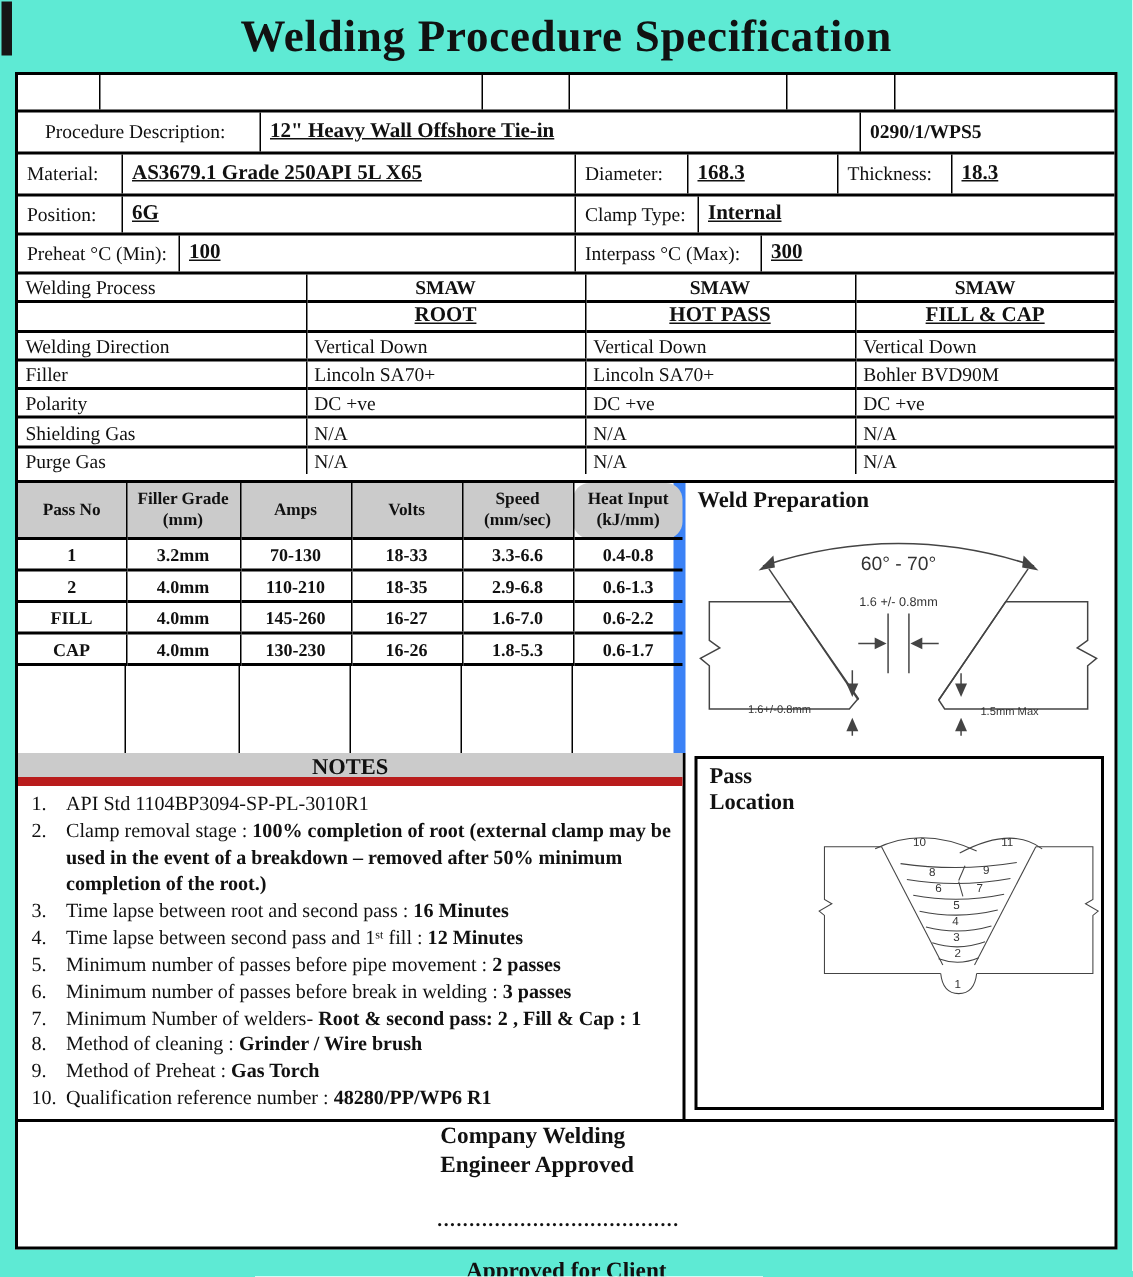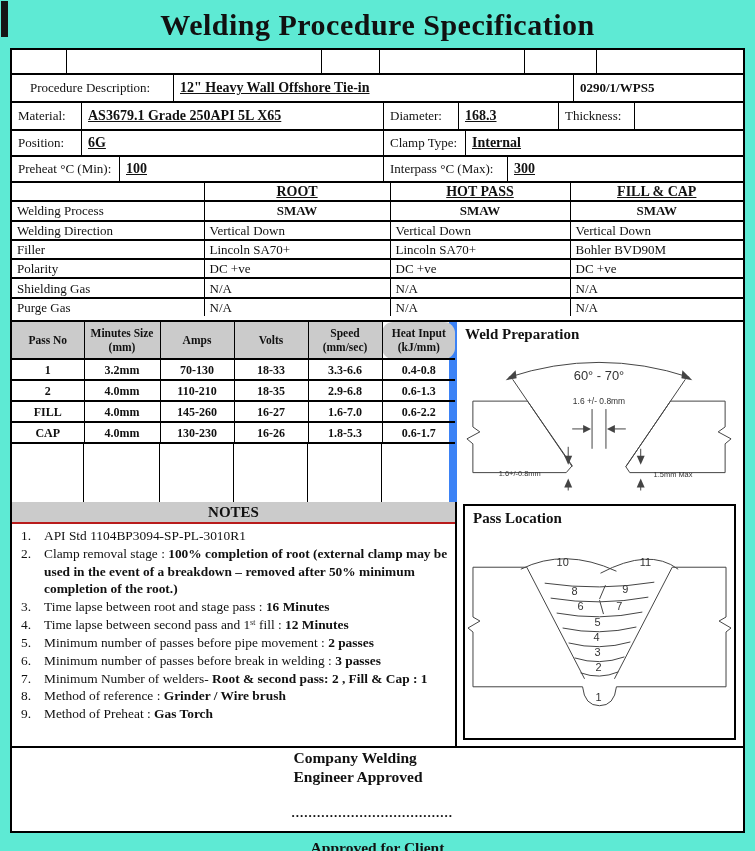--- a/index.html
+++ b/index.html
@@ -42,28 +42,28 @@
   .pass td:first-child{border-left:none;}
   .pass td:last-child{border-right:none;border-radius:11px;}
   .pass thead td{background:#cbcbcb;white-space:pre-line;font-size:11.5px;height:34px;border-top:none;}
   .passfill{flex:1;display:grid;grid-template-columns:72px 76px 74px 74px 74px 1fr;}
   .passfill div{border-right:1px solid #000;}
   .passfill div:last-child{border-right:none;}
   .boxtitle{font-size:15px;font-weight:bold;padding:4px 8px 0 8px;}
   .weldbox{flex:1;display:flex;flex-direction:column;}
   .lower{display:flex;height:244px;}
   .notesbox{width:445px;box-sizing:border-box;border-right:2px solid #000;display:flex;flex-direction:column;}
-  .notesbar{height:22px;background:#cbcbcb;border-bottom:2px solid #b91c1c;box-sizing:border-box;
+  .notesbar{height:22px;background:#cbcbcb;border-bottom:6px solid #b91c1c;box-sizing:border-box;
             text-align:center;font-weight:bold;font-size:15px;line-height:20px;}
   .noteslist{padding:3px 2px 0 0;}
   .note{display:flex;font-size:13.4px;line-height:1.33;}
   .note-num{width:32px;padding-left:9px;box-sizing:border-box;flex:none;}
   .note-text{flex:1;padding-right:4px;}
   .plocbox{margin-left:6px;margin-top:2px;width:273px;height:236px;box-sizing:border-box;
-           border:2px solid #000;display:flex;flex-direction:column;}
+           border:2px solid #000;display:flex;flex-direction:row;}
   .footer{height:57px;border-top:2px solid #000;box-sizing:border-box;display:flex;
           align-items:center;padding:0 12px;gap:18px;flex-direction:column;}
   .sig-label{font-weight:bold;font-size:15.5px;line-height:1.25;width:168px;flex:none;}
   .dots{font-size:13px;font-weight:bold;letter-spacing:1px;white-space:nowrap;overflow:hidden;width:172px;flex:none;}
   .sig-label2{font-weight:bold;font-size:15.5px;flex:none;}
   svg{display:block;}
   svg text{font-family:"Liberation Sans","DejaVu Sans",sans-serif;fill:#333;}
   .sline{stroke:#444;stroke-width:1;fill:none;}
   .sfill{fill:#444;stroke:none;}
 </style>
@@ -99,20 +99,23 @@
     <div class="grow r-mat">
       <div class="cell lbl">Material:</div>
       <div class="cell">
           <span class="val">AS3679.1 Grade 250API 5L X65</span>
         </div>
       <div class="cell lbl">Diameter:</div>
       <div class="cell">
           <span class="val">168.3</span>
         </div>
       <div class="cell lbl">Thickness:</div>
+      <div class="cell last">
+          <span class="val">18.3</span>
+        </div>
     </div>
 
     <div class="grow r-pos">
       <div class="cell lbl">Position:</div>
       <div class="cell">
           <span class="val">6G</span>
         </div>
       <div class="cell lbl">Clamp Type:</div>
       <div class="cell last">
           <span class="val">Internal</span>
@@ -132,31 +135,31 @@
 
     <table class="proc">
       <colgroup>
           <col style="width:192px">
           <col style="width:186px">
           <col style="width:180px">
           <col>
         </colgroup>
       <tbody>
         <tr>
+            <td>Welding Process</td>
+            <td class="strong">SMAW</td>
+            <td class="strong">SMAW</td>
+            <td class="strong">SMAW</td>
+          </tr>
+      <tr>
           <td></td>
           <td class="colhead">ROOT</td>
           <td class="colhead">HOT PASS</td>
           <td class="colhead">FILL &amp; CAP</td>
         </tr>
-      <tr>
-            <td>Welding Process</td>
-            <td class="strong">SMAW</td>
-            <td class="strong">SMAW</td>
-            <td class="strong">SMAW</td>
-          </tr>
           <tr>
             <td>Welding Direction</td>
             <td>Vertical Down</td>
             <td>Vertical Down</td>
             <td>Vertical Down</td>
           </tr>
           <tr>
             <td>Filler</td>
             <td>Lincoln SA70+</td>
             <td>Lincoln SA70+</td>
@@ -192,21 +195,21 @@
               <col style="width:72px">
               <col style="width:76px">
               <col style="width:74px">
               <col style="width:74px">
               <col style="width:74px">
               <col>
             </colgroup>
           <thead>
               <tr>
                 <td>Pass No</td>
-                <td>Minutes Size
+                <td>Filler Grade
 (mm)</td>
                 <td>Amps</td>
                 <td>Volts</td>
                 <td>Speed
 (mm/sec)</td>
                 <td>Heat Input
 (kJ/mm)</td>
               </tr>
             </thead>
           <tbody>
@@ -293,45 +296,49 @@
             <div class="note">
               <span class="note-num">1.</span>
               <span class="note-text"><span>API Std 1104BP3094-SP-PL-3010R1</span></span>
             </div>
             <div class="note">
               <span class="note-num">2.</span>
               <span class="note-text"><span>Clamp removal stage : </span><b>100% completion of root (external clamp may be used in the event of a breakdown – removed after 50% minimum completion of the root.)</b></span>
             </div>
             <div class="note">
               <span class="note-num">3.</span>
-              <span class="note-text"><span>Time lapse between root and stage pass : </span><b>16 Minutes</b></span>
+              <span class="note-text"><span>Time lapse between root and second pass : </span><b>16 Minutes</b></span>
             </div>
             <div class="note">
               <span class="note-num">4.</span>
               <span class="note-text"><span>Time lapse between second pass and 1ˢᵗ fill : </span><b>12 Minutes</b></span>
             </div>
             <div class="note">
               <span class="note-num">5.</span>
               <span class="note-text"><span>Minimum number of passes before pipe movement : </span><b>2 passes</b></span>
             </div>
             <div class="note">
               <span class="note-num">6.</span>
               <span class="note-text"><span>Minimum number of passes before break in welding : </span><b>3 passes</b></span>
             </div>
             <div class="note">
               <span class="note-num">7.</span>
               <span class="note-text"><span>Minimum Number of welders- </span><b>Root &amp; second pass: 2 , Fill &amp; Cap : 1</b></span>
             </div>
             <div class="note">
               <span class="note-num">8.</span>
-              <span class="note-text"><span>Method of reference : </span><b>Grinder / Wire brush</b></span>
+              <span class="note-text"><span>Method of cleaning : </span><b>Grinder / Wire brush</b></span>
             </div>
             <div class="note">
               <span class="note-num">9.</span>
               <span class="note-text"><span>Method of Preheat : </span><b>Gas Torch</b></span>
+            </div>
+            <div class="note">
+              <span class="note-num">10.</span>
+              <span class="note-text"><span>Qualification reference number : </span><b>48280/PP/WP6 R1</b></span>
             </div>
           </div>
       </div>
 
       <div class="plocbox">
         <div class="boxtitle">Pass Location</div>
         <svg width="269" height="205" viewBox="0 0 270 205">
           <path class="sline" d="M62,40 L8,40 L8,90 L15,94 L3,101 L8,105 L8,160 L118,160"></path>
           <path class="sline" d="M208,40 L262,40 L262,90 L255,94 L267,101 L262,105 L262,160 L152,160"></path>
           <path class="sline" d="M118,160 Q120,179 135,179 Q150,179 152,160"></path>

